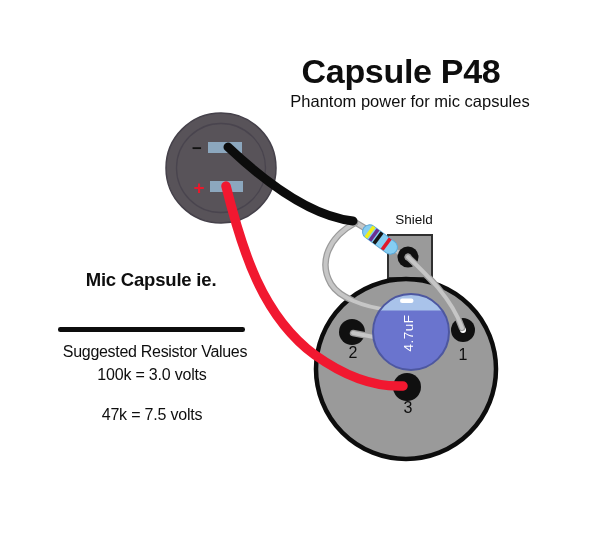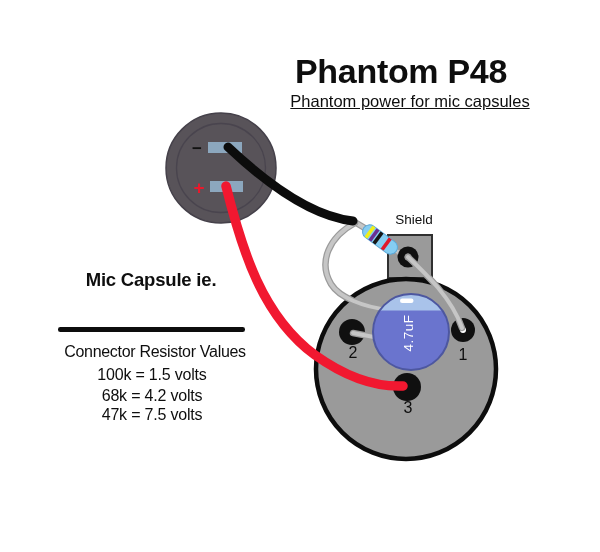--- a/index.html
+++ b/index.html
@@ -84,28 +84,27 @@
       <rect x="373" y="294" width="76" height="16.5" clip-path="url(#capclip)" fill="#a9c3ea"></rect>
       <circle cx="411" cy="332" r="38" fill="none" stroke="#4d57a0" stroke-width="2"></circle>
       <rect x="400" y="298.5" width="13.5" height="4.4" rx="2.2" fill="#ffffff"></rect>
     </g>
 
     <path d="M 228,147 Q 300,215 353,221" fill="none" stroke-linecap="round" stroke-width="9" stroke="#0c0c0c"></path>
 
     <path d="M 226,186 C 242,250 262,316 315,355 C 350,380 378,387 403,386" fill="none" stroke-linecap="round" stroke-width="9.5" stroke="#f11830"></path>
   </svg>
 
-  <span class="t title" style="left:401px;top:52px;">Phantom P48</span>
-  <span class="t sub" style="left:410px;top:92px;text-decoration:underline;">Phantom power for mic capsules</span>
+  <span class="t title" style="left:401px;top:52px;">Capsule P48</span>
+  <span class="t sub" style="left:410px;top:92px;">Phantom power for mic capsules</span>
 
   <span class="t note" style="left:151px;top:270px;font-weight:bold;">Mic Capsule ie.</span>
   <div class="divider" style="left:58px;top:327px;width:187px;height:4.5px;"></div>
-  <span class="t resheading" style="left:155px;top:343px;">Connector Resistor Values</span>
-  <span class="t resval" style="left:152px;top:366px;">100k = 1.5 volts</span>
-  <span class="t resval" style="left:152px;top:387px;">68k = 4.2 volts</span>
+  <span class="t resheading" style="left:155px;top:343px;">Suggested Resistor Values</span>
+  <span class="t resval" style="left:152px;top:366px;">100k = 3.0 volts</span>
   <span class="t resval" style="left:152px;top:406px;">47k = 7.5 volts</span>
 
   <span class="t shield" style="left:407px;top:212px;margin-left:7px;">Shield</span>
   <span class="t pinnum" style="left:353px;top:344px;">2</span>
   <span class="t pinnum" style="left:463px;top:346px;">1</span>
   <span class="t pinnum" style="left:408px;top:399px;">3</span>
   <span class="capval" style="left:408px;top:333px;">4.7uF</span>
 
   <span class="mark mark-neg" style="left:197px;top:148px;">−</span>
   <span class="mark mark-pos" style="left:199px;top:187px;">+</span>

